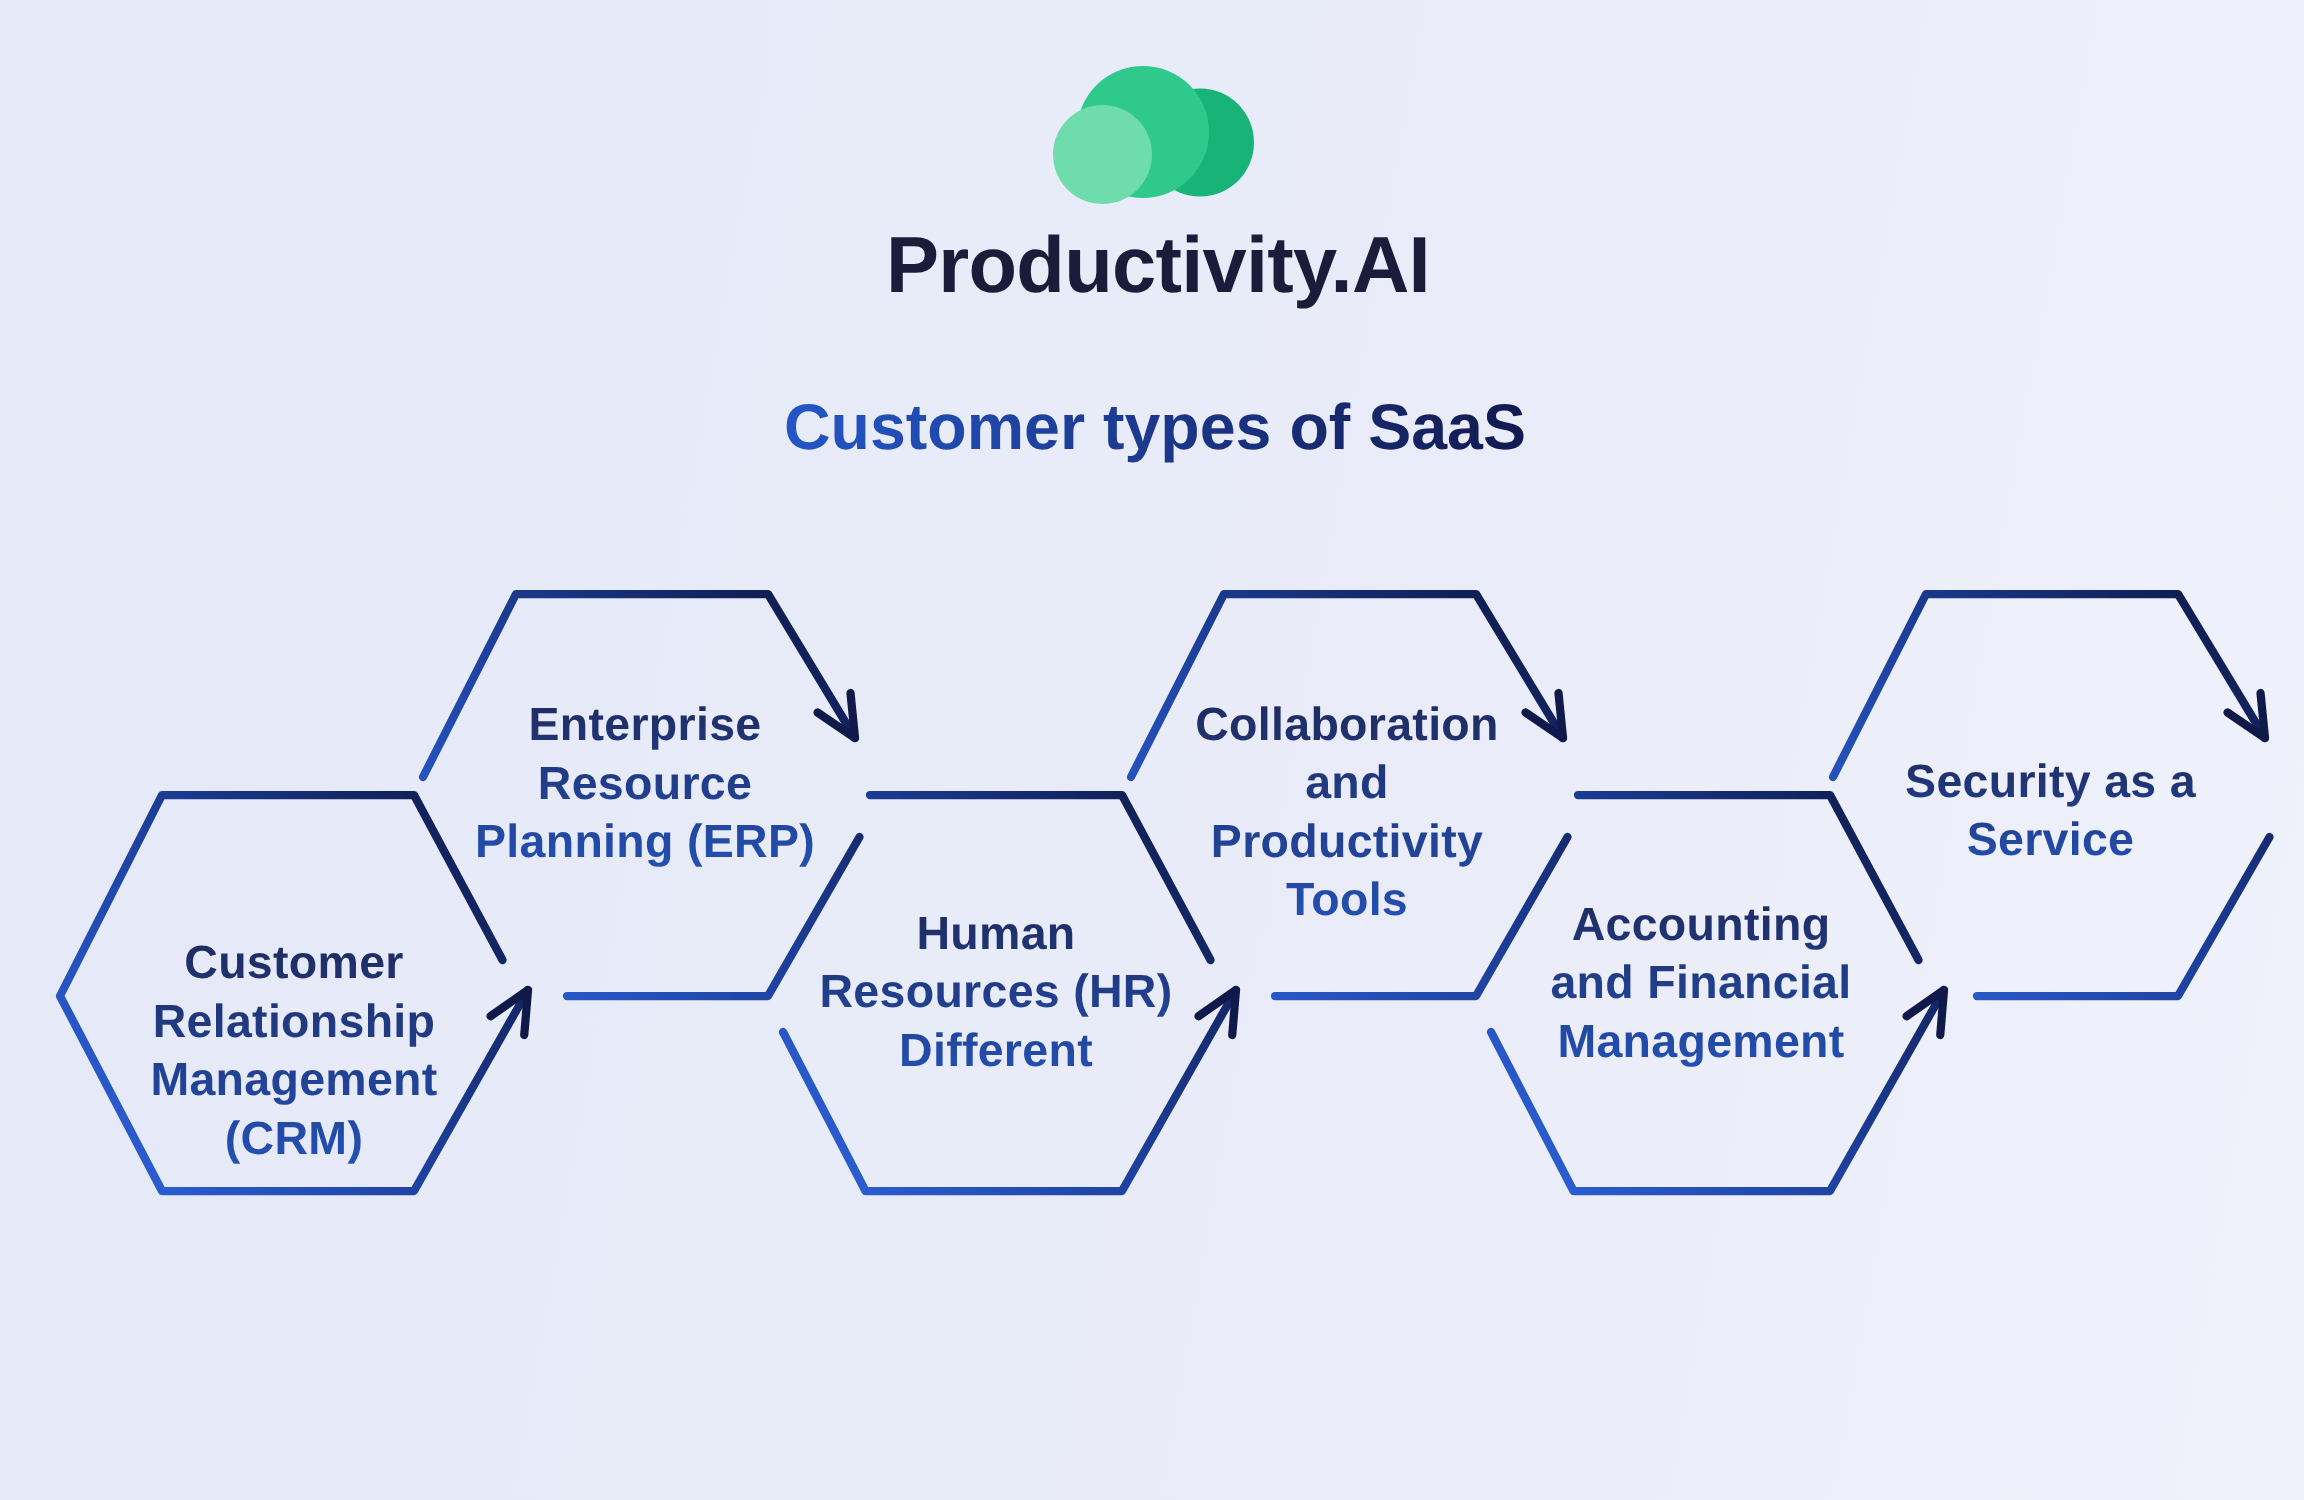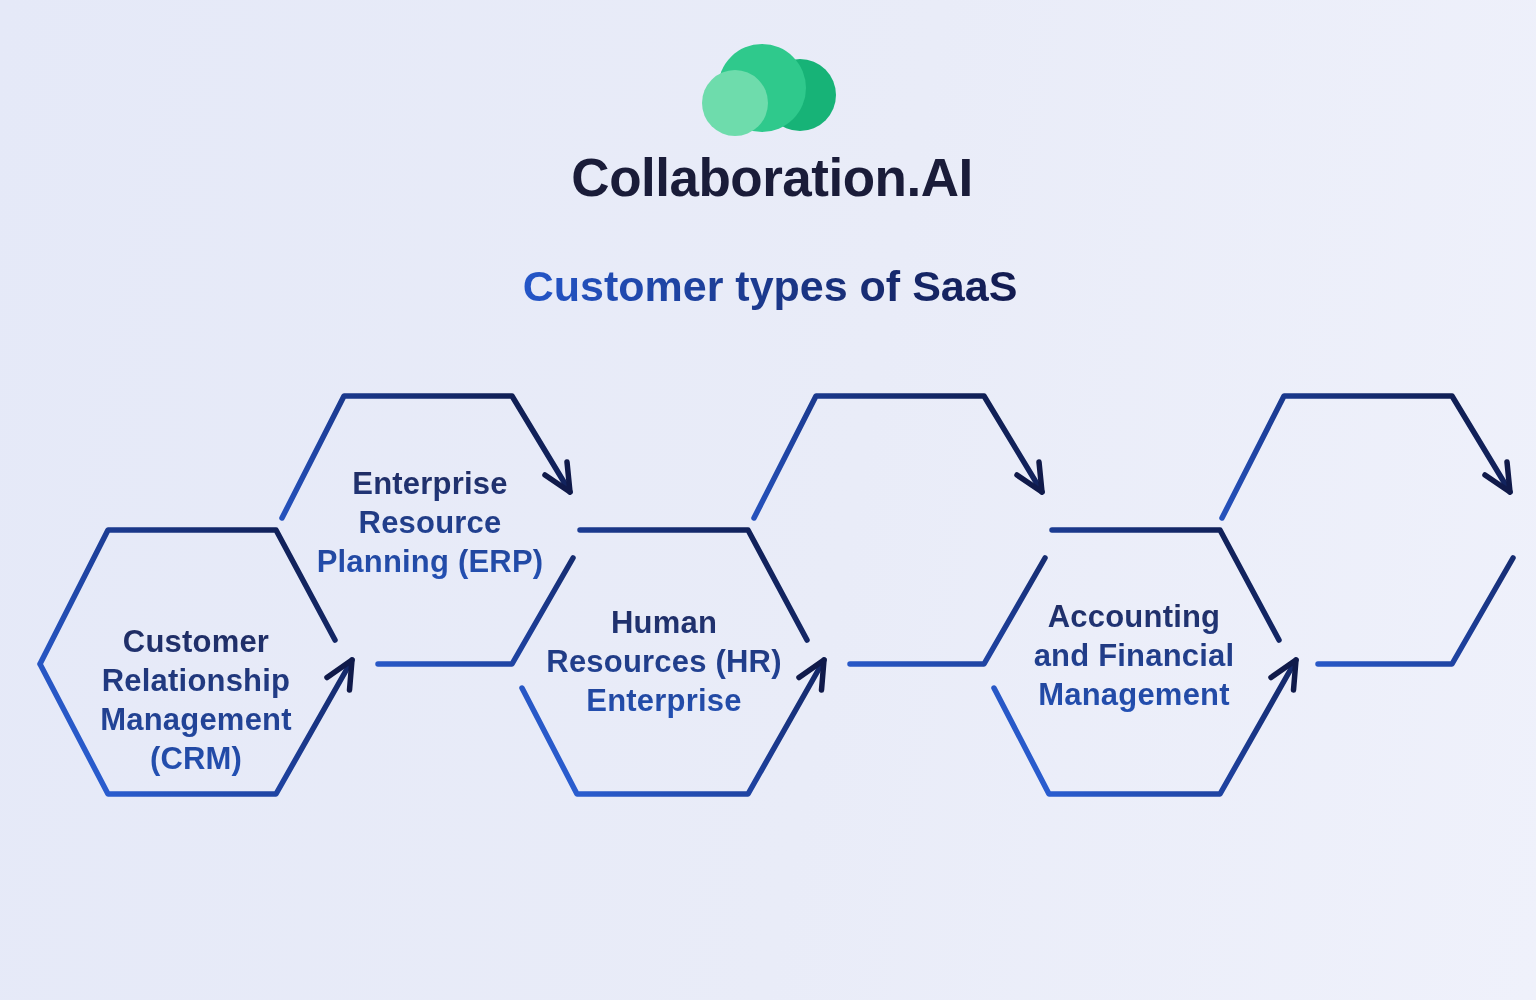--- a/index.html
+++ b/index.html
@@ -119,36 +119,42 @@
       <path d="M580,530 L748,530 L807,640 M522,688 L577,794 L748,794 L824,660" fill="none" stroke="url(#hg2)" stroke-width="5.5" stroke-linecap="round" stroke-linejoin="round"></path>
       <path d="M821.5,690 L824,660 L799,677.5" fill="none" stroke="#101a4a" stroke-width="5.5" stroke-linecap="round" stroke-linejoin="round"></path>
       <path d="M754,518 L816,396 L984,396 L1042,492 M850,664 L984,664 L1045,558" fill="none" stroke="url(#hg3)" stroke-width="5.5" stroke-linecap="round" stroke-linejoin="round"></path>
       <path d="M1017,475 L1042,492 L1039,462" fill="none" stroke="#101a4a" stroke-width="5.5" stroke-linecap="round" stroke-linejoin="round"></path>
       <path d="M1052,530 L1220,530 L1279,640 M994,688 L1049,794 L1220,794 L1296,660" fill="none" stroke="url(#hg4)" stroke-width="5.5" stroke-linecap="round" stroke-linejoin="round"></path>
       <path d="M1293.5,690 L1296,660 L1271,677.5" fill="none" stroke="#101a4a" stroke-width="5.5" stroke-linecap="round" stroke-linejoin="round"></path>
       <path d="M1222,518 L1284,396 L1452,396 L1510,492 M1318,664 L1452,664 L1513,558" fill="none" stroke="url(#hg5)" stroke-width="5.5" stroke-linecap="round" stroke-linejoin="round"></path>
       <path d="M1485,475 L1510,492 L1507,462" fill="none" stroke="#101a4a" stroke-width="5.5" stroke-linecap="round" stroke-linejoin="round"></path>
     </svg>
 
-  <div class="logo-text">Collaboration.AI</div>
+  <div class="logo-text">Productivity.AI</div>
 
   <h1 class="title">Customer types of SaaS</h1>
 
   <div class="hex-label" style="left:196px;  top:676px; width:300px;margin-top:24px;">Customer
 Relationship
 Management
 (CRM)</div>
 
   <div class="hex-label" style="left:430px;  top:522px; width:300px;">Enterprise
 Resource
 Planning (ERP)</div>
 
   <div class="hex-label" style="left:664px;  top:661px; width:320px;">Human
 Resources (HR)
-Enterprise</div>
+Different</div>
 
+  <div class="hex-label" style="left:898px;  top:541px; width:280px;">Collaboration
+and
+Productivity
+Tools</div>
 
   <div class="hex-label" style="left:1134px; top:655px; width:300px;">Accounting
 and Financial
 Management</div>
 
+  <div class="hex-label" style="left:1367px; top:540px; width:280px;">Security as a
+Service</div>
 
 </div>
 
 </body></html>

